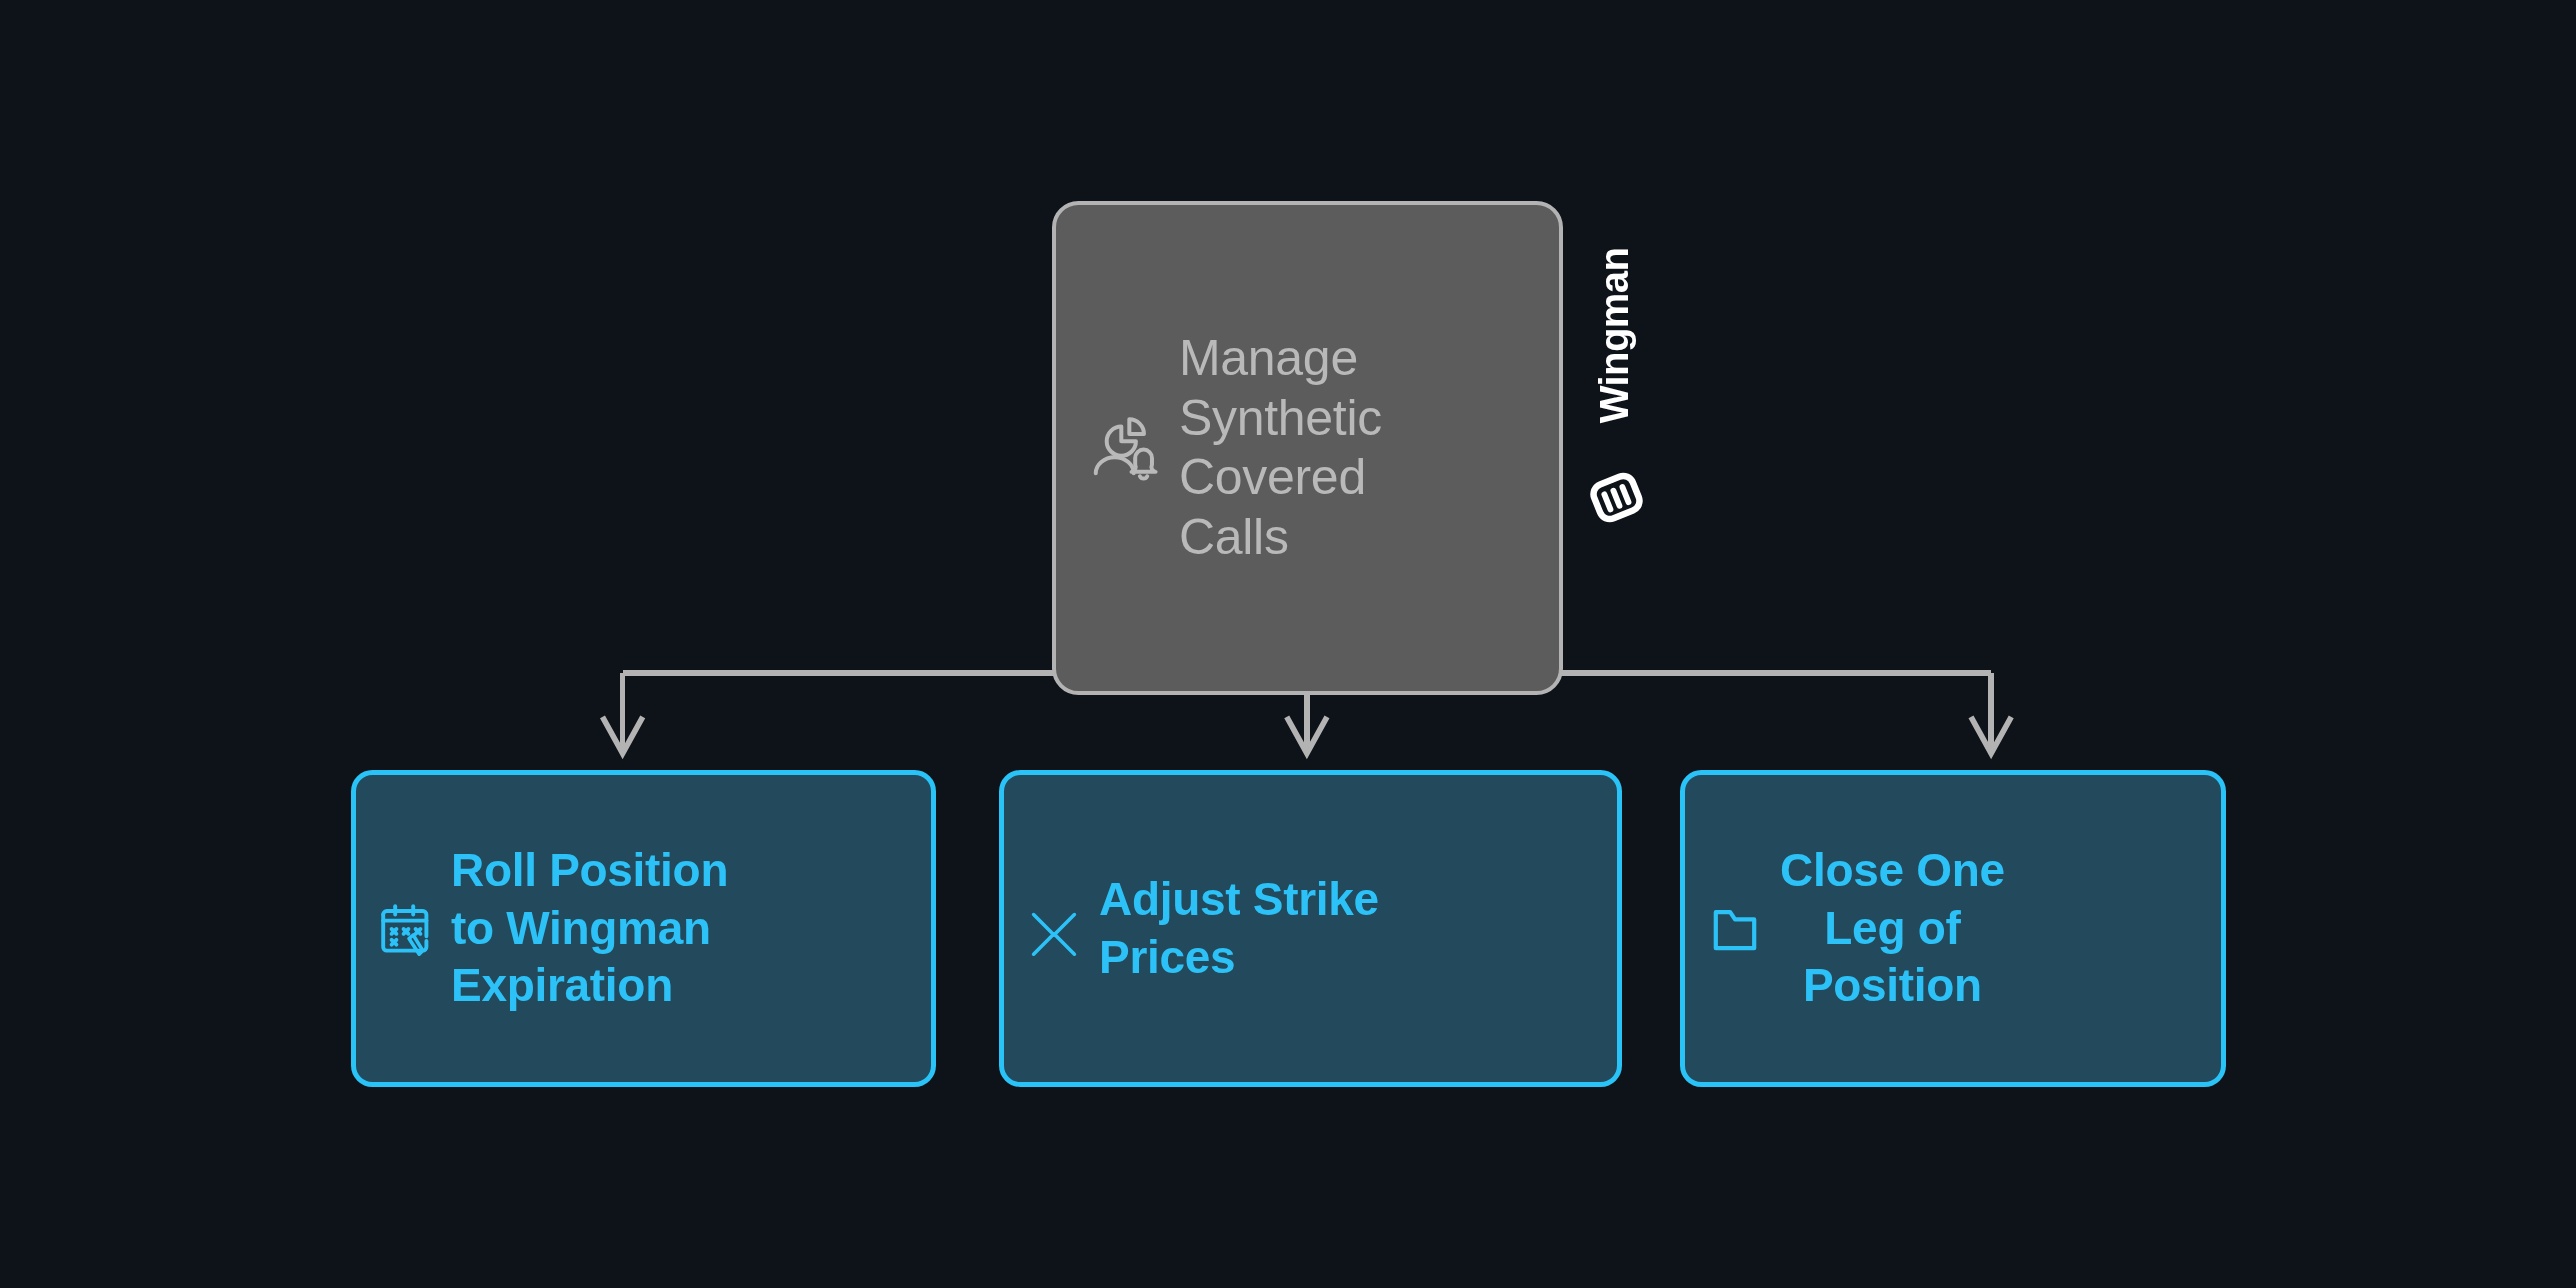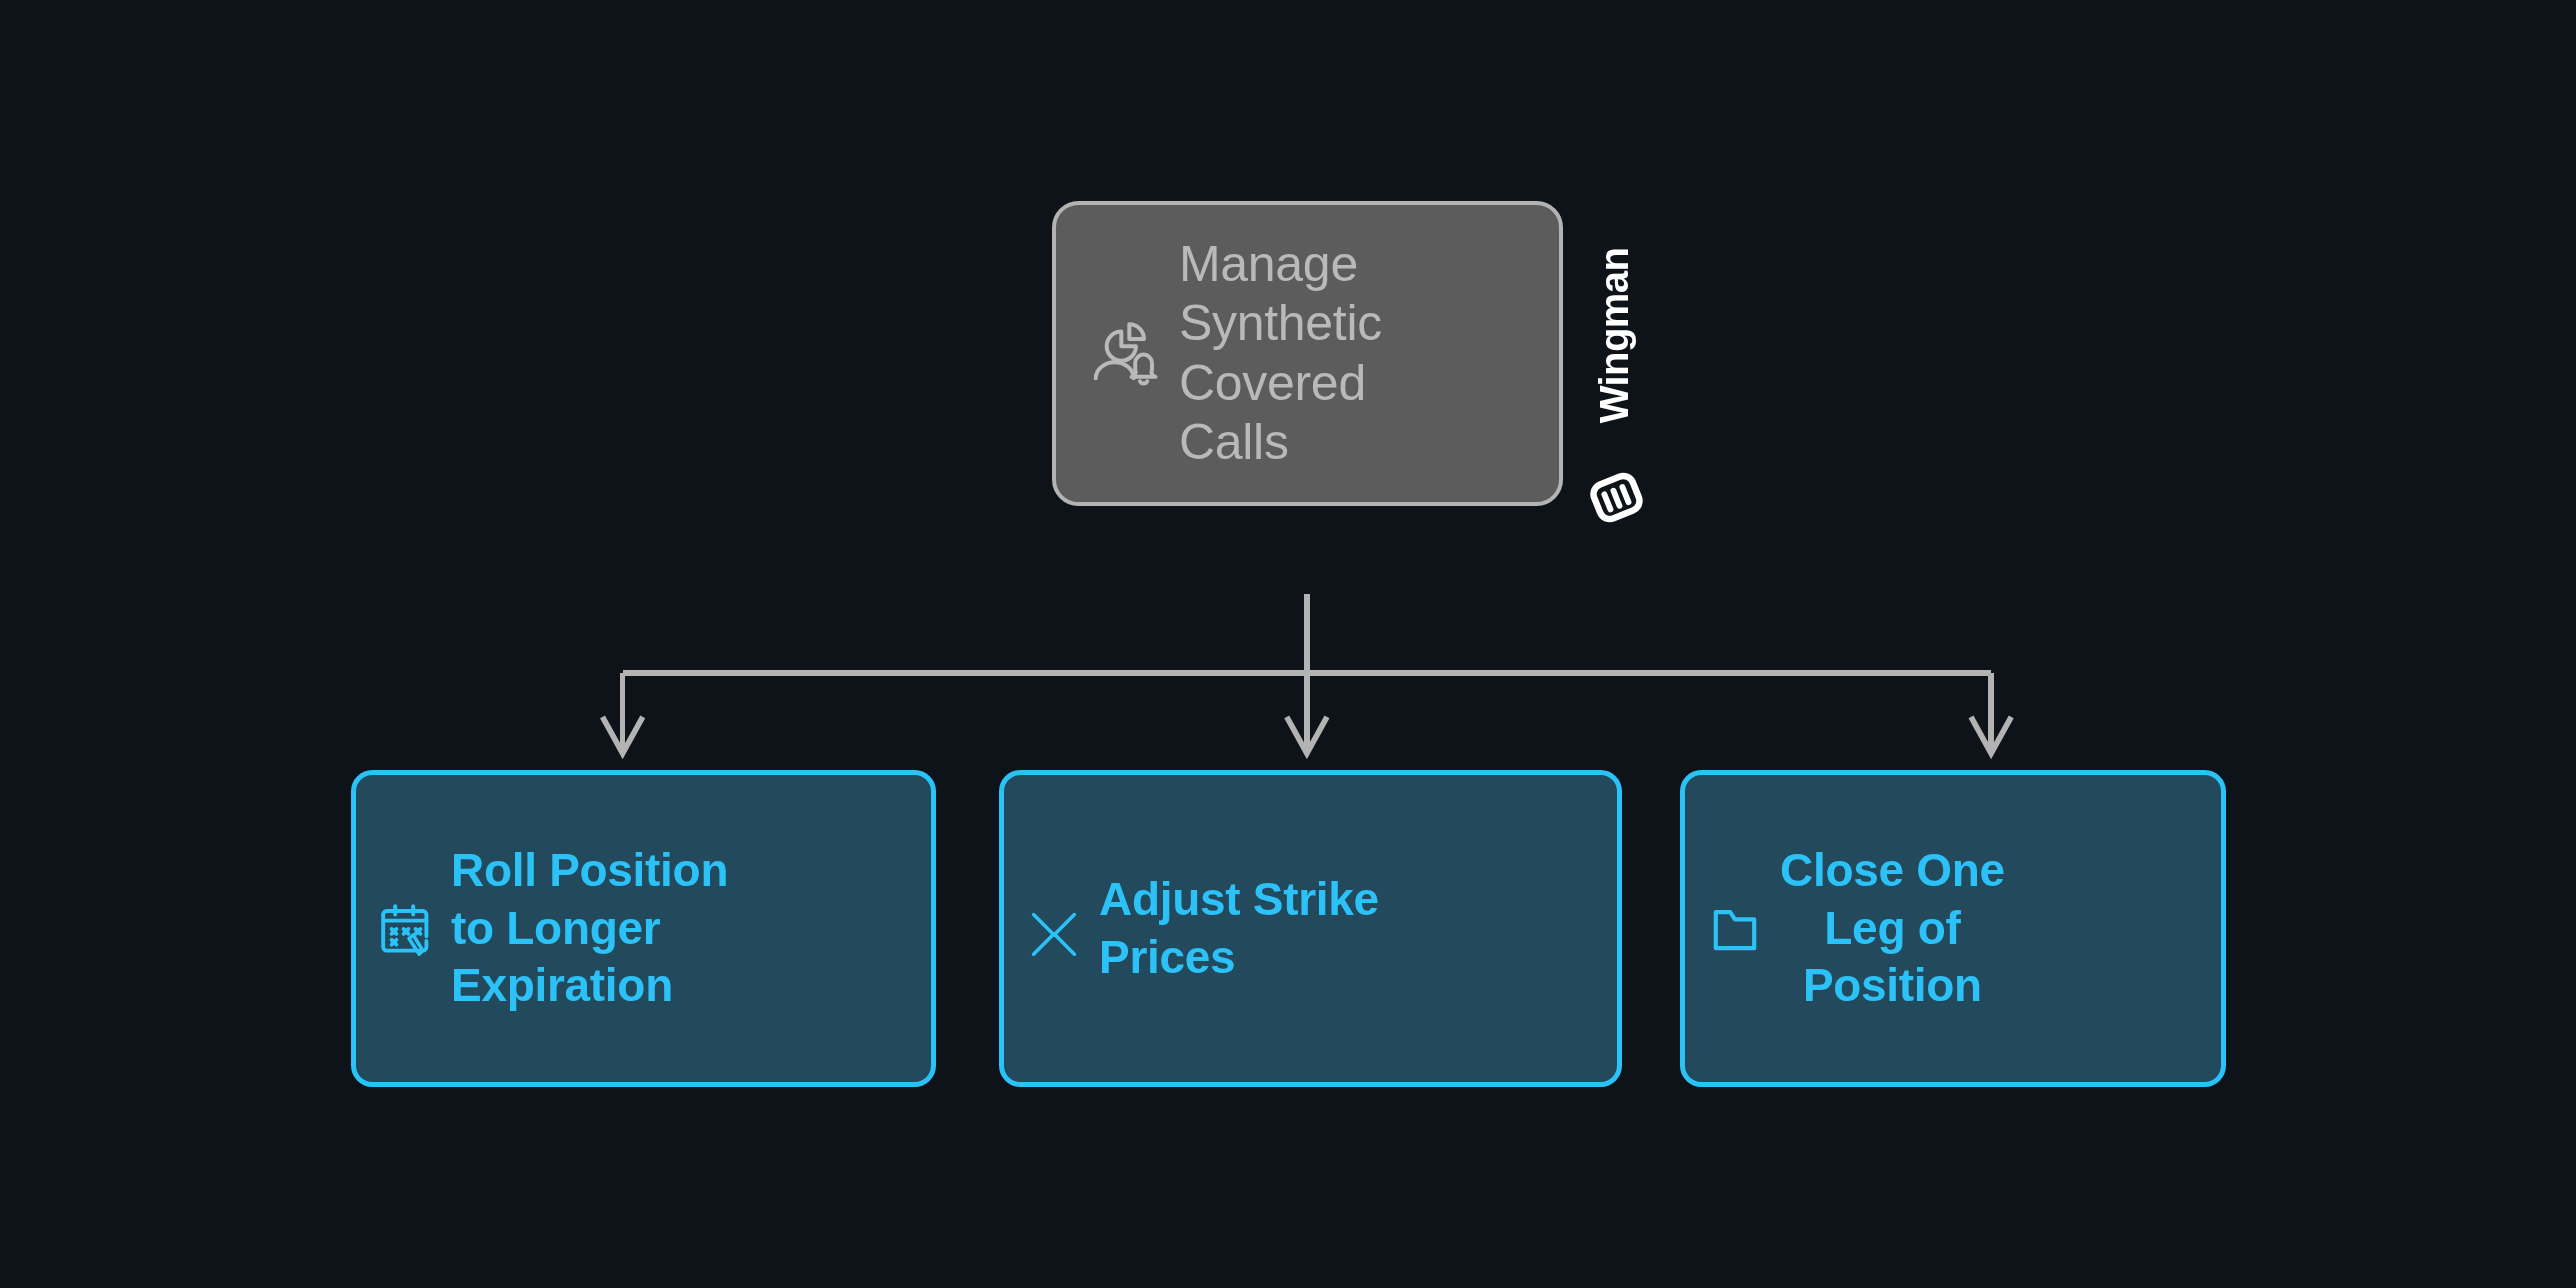--- a/index.html
+++ b/index.html
@@ -26,21 +26,21 @@
     width: 2576px; height: 1288px;
     pointer-events: none;
   }
 
   
   .root-node {
     position: absolute;
     left: 1052px;
     top: 201px;
     width: 511px;
-    height: 305px;
+    height: 494px;
     background: #5c5c5c;
     border: 4.4px solid #b3b3b3;
     border-radius: 26.4px;
     display: flex;
     align-items: center;
     justify-content: flex-start;
     padding-left: 31px;
   }
   .root-icon {
     flex: 0 0 auto;
@@ -172,21 +172,21 @@
         <path d="M 26 50 L 34 58 M 34 50 L 26 58"></path>
         <path d="M 46 50 L 54 58 M 54 50 L 46 58"></path>
         <path d="M 66 50 L 74 58 M 74 50 L 66 58"></path>
 
         <path d="M 26 68 L 34 76 M 34 68 L 26 76"></path>
 
         <path d="M 55 66 L 72 92 L 78 86 L 62 60 Z" stroke-width="6"></path>
       </svg>
     </span>
     <span class="card-label">Roll Position
-to Longer
+to Wingman
 Expiration</span>
   </div>
 
   <div class="card" id="card-1">
     <span class="card-icon">
       <svg viewBox="0 0 100 100" width="60" height="60" fill="none" stroke="#2cc2f7" stroke-width="6" stroke-linecap="round" stroke-linejoin="round">
         <path d="M 16 26 L 50 60 L 84 26"></path>
         <path d="M 16 92 L 50 58 L 84 92"></path>
       </svg>
     </span>

